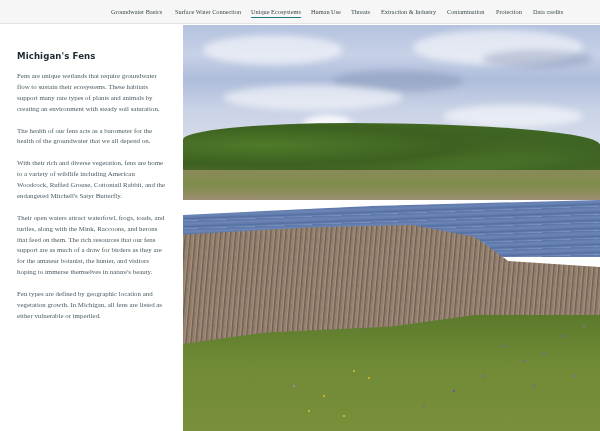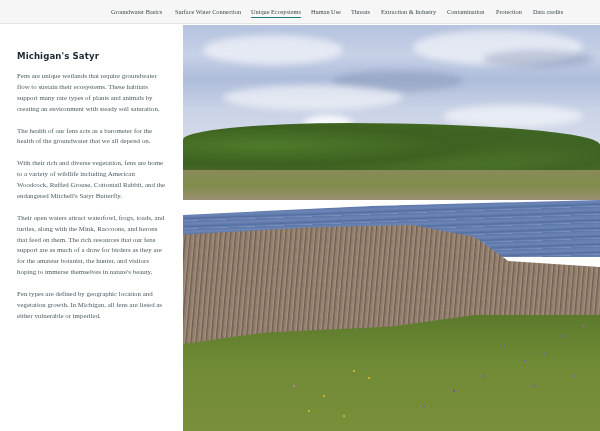--- a/index.html
+++ b/index.html
@@ -80,21 +80,21 @@
     <li style="left:-289px">Human Use</li>
     <li style="left:-249px">Threats</li>
     <li style="left:-219px">Extraction &amp; Industry</li>
     <li style="left:-153px">Contamination</li>
     <li style="left:-104px">Protection</li>
     <li style="left:-67px">Data credits</li>
   </ul>
 </nav>
 
 <aside class="sidebar">
-  <h1 class="title">Michigan's Satyr</h1>
+  <h1 class="title">Michigan's Fens</h1>
   <div class="body-text">
     <p>Fens are unique wetlands that require groundwater flow to sustain their ecosystems. These habitats support many rare types of plants and animals by creating an environment with steady soil saturation.</p>
     <p>The health of our fens acts as a barometer for the health of the groundwater that we all depend on.</p>
     <p>With their rich and diverse vegetation, fens are home to a variety of wildlife including American Woodcock, Ruffed Grouse, Cottontail Rabbit, and the endangered Mitchell's Satyr Butterfly.</p>
     <p>Their open waters attract waterfowl, frogs, toads, and turtles, along with the Mink, Raccoons, and herons that feed on them. The rich resources that our fens support are as much of a draw for birders as they are for the amateur botanist, the hunter, and visitors hoping to immerse themselves in nature's beauty.</p>
     <p>Fen types are defined by geographic location and vegetation growth. In Michigan, all fens are listed as either vulnerable or imperiled.</p>
   </div>
 </aside>
 
 <div class="photo">

